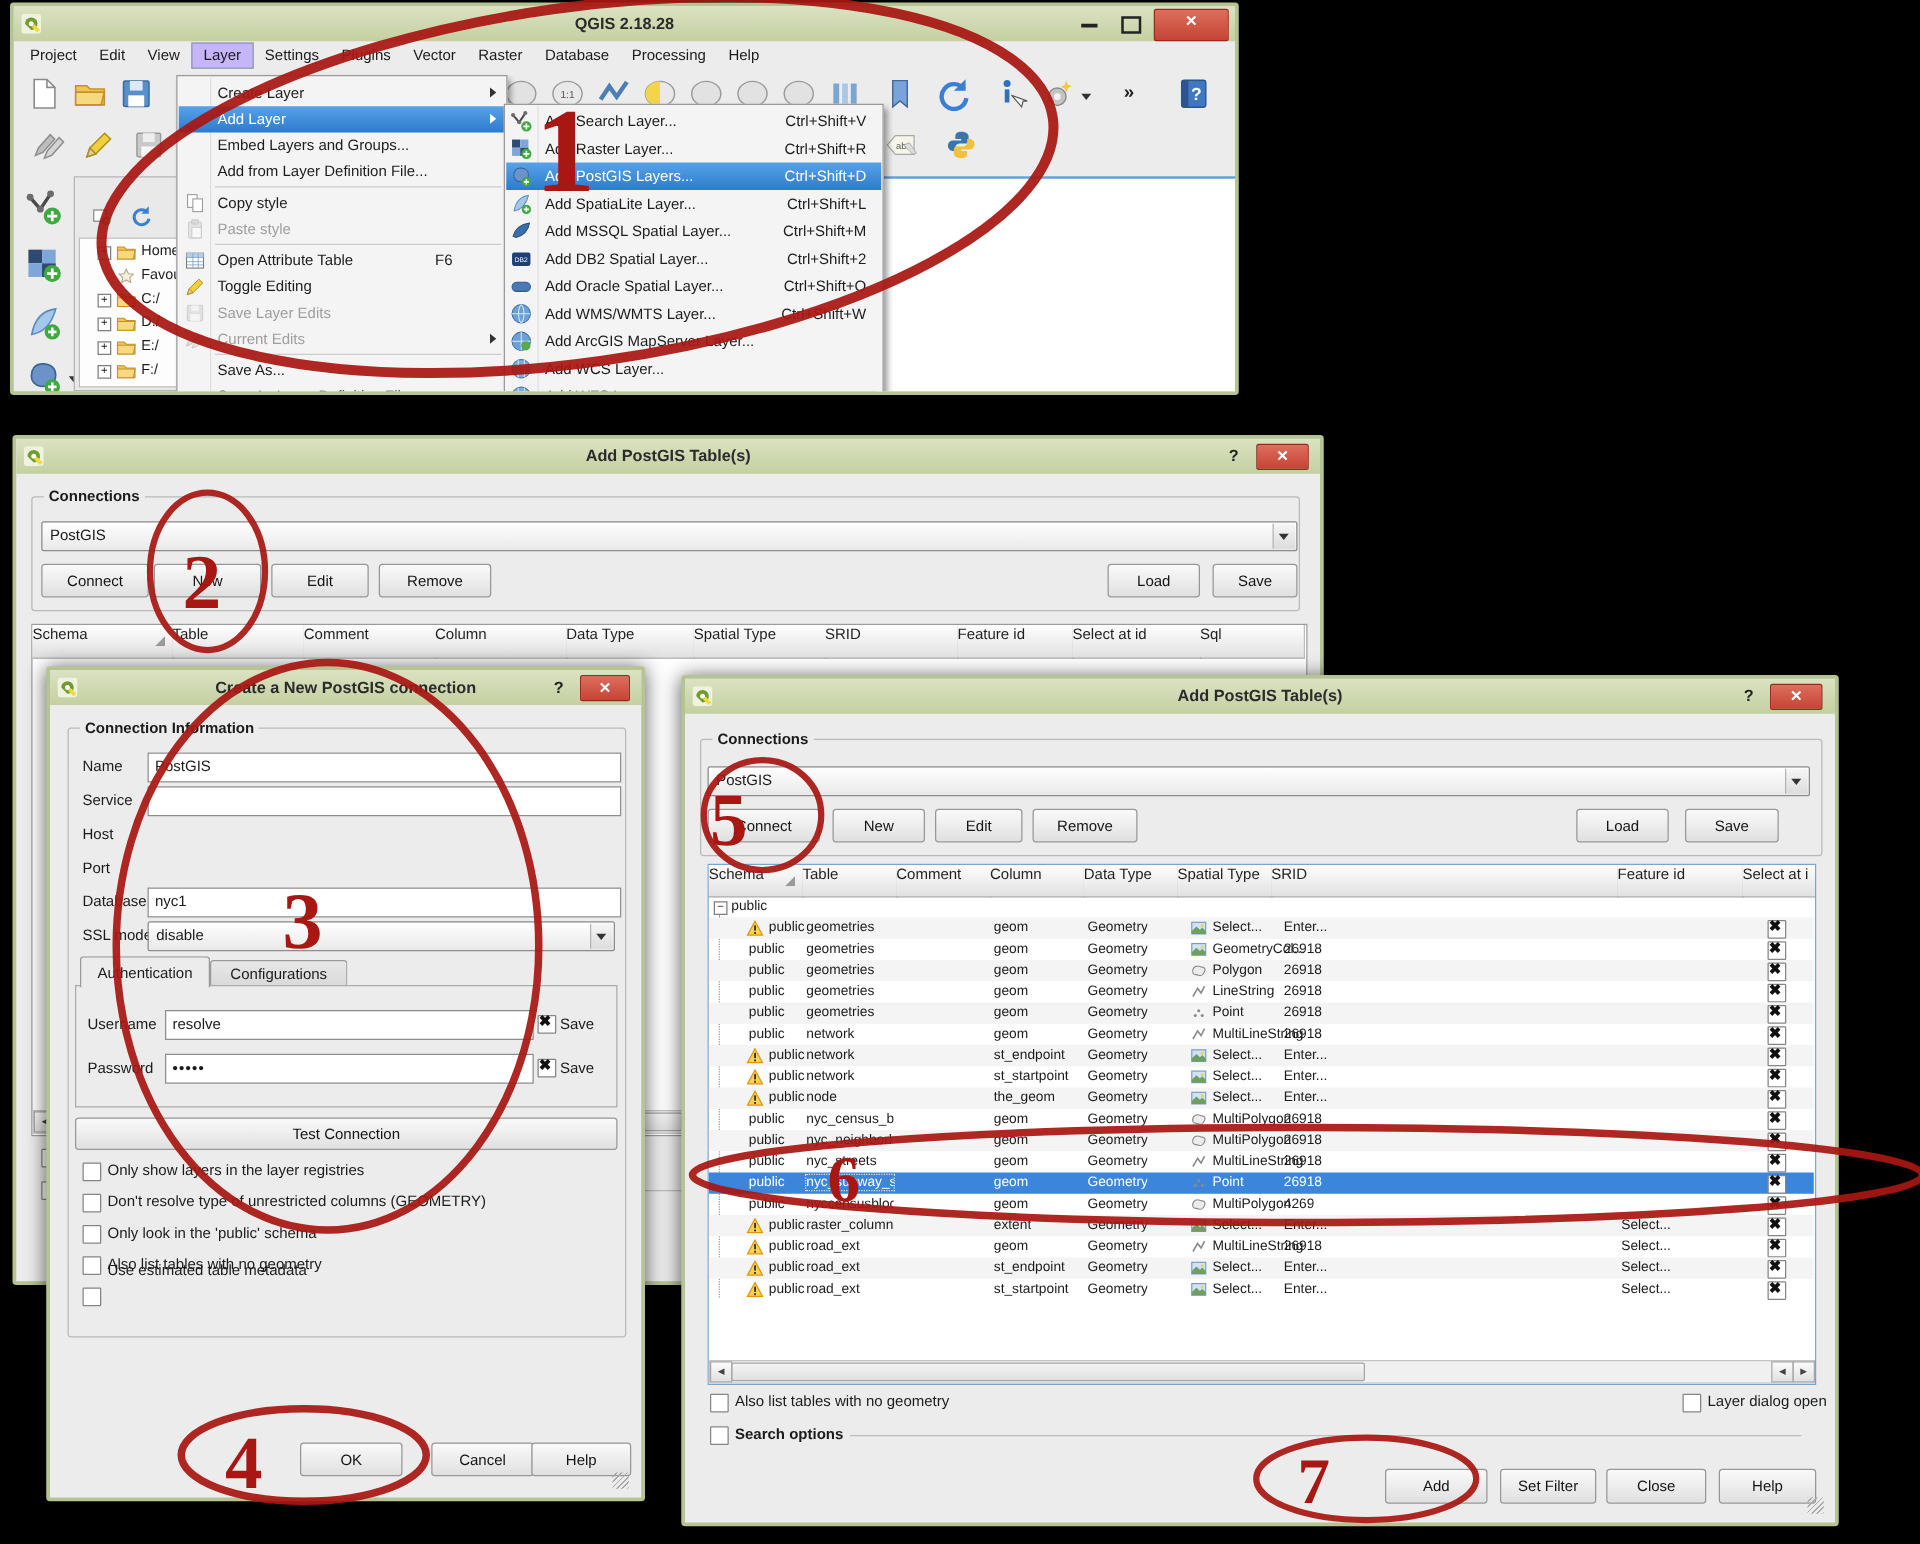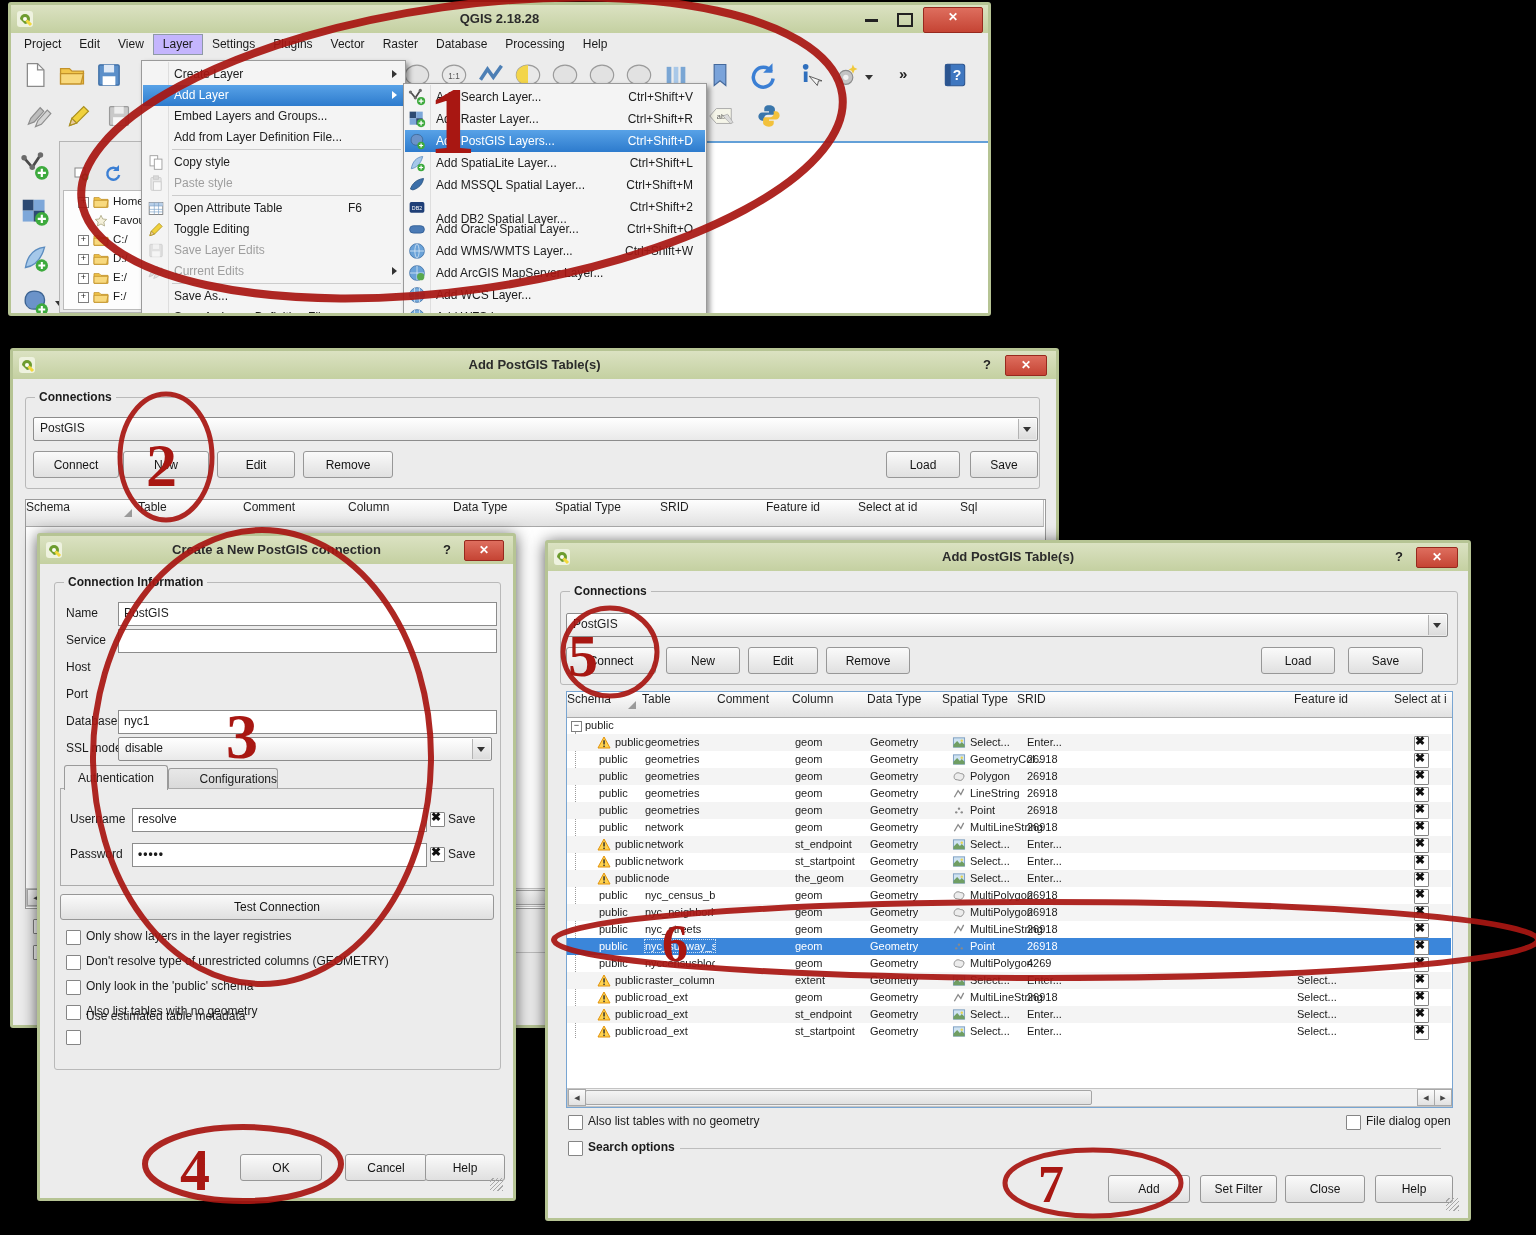--- a/index.html
+++ b/index.html
@@ -458,21 +458,21 @@
           <div class="mlabel" style="top: 4px; text-align: right;">Add MSSQL Spatial Layer...</div>
           <div class="msc" style="right: 12px; top: 4px;">Ctrl+Shift+M</div>
         </div>
         <div class="mitem a" style="top: 112px; height: 22px;">
           <div class="ic a" style="left: 3px; top: 2px; width: 18px; height: 18px;">
             <svg viewBox="0 0 22 22">
               <rect x="2" y="5" width="18" height="13" rx="2" fill="#1f3f77"></rect>
               <text x="11" y="14.5" font-size="6.5" fill="#fff" text-anchor="middle" font-family="sans-serif">DB2</text>
             </svg>
           </div>
-          <div class="mlabel" style="top: 16px; text-align: right;">Add DB2 Spatial Layer...</div>
+          <div class="mlabel" style="top: 4px; text-align: right;">Add DB2 Spatial Layer...</div>
           <div class="msc" style="right: 12px; top: 4px;">Ctrl+Shift+2</div>
         </div>
         <div class="mitem a" style="top: 134px; height: 22px;">
           <div class="ic a" style="left: 3px; top: 2px; width: 18px; height: 18px;">
             <svg viewBox="0 0 22 22">
               <rect x="2" y="7" width="18" height="9" rx="4.5" fill="#4a7ab5" stroke="#2d5a92"></rect>
             </svg>
           </div>
           <div class="mlabel" style="top: 4px;">Add Oracle Spatial Layer...</div>
           <div class="msc" style="right: 12px; top: 4px;">Ctrl+Shift+O</div>
@@ -624,21 +624,21 @@
       <div class="cl a" style="left: 26px; top: 178px;">Database</div>
       <div class="inp a" style="left: 78px; top: 174px; width: 372px; height: 22px;">nyc1</div>
       <div class="cl a" style="left: 26px; top: 205px;">SSL mode</div>
       <div class="combo a" style="left: 78px; top: 201px; width: 372px; height: 22px;">
         <div class="cval">disable</div>
         <div class="carr">
           <div class="tri" style="left: 4px; top: 8px;"></div>
         </div>
       </div>
       <div class="tab a" style="left: 24px; top: 229px; width: 102px; height: 24px; background: rgb(236, 236, 236); z-index: 2; line-height: 24px;">Authentication</div>
-      <div class="tab a" style="left: 128px; top: 232px; width: 108px; height: 21px; background: linear-gradient(rgb(232, 232, 232), rgb(216, 216, 216)); line-height: 21px; text-align: right;">Configurations</div>
+      <div class="tab a" style="left: 128px; top: 232px; width: 108px; height: 21px; background: linear-gradient(rgb(232, 232, 232), rgb(216, 216, 216)); line-height: 21px;">Configurations</div>
       <div class="a" style="left: 20px; top: 252px; width: 432px; height: 96px; border: 1px solid rgb(171, 171, 171); background: rgb(236, 236, 236);"></div>
       <div class="cl a" style="left: 30px; top: 276px;">Username</div>
       <div class="inp a" style="left: 92px; top: 272px; width: 288px; height: 22px;">resolve</div>
       <div class="chk a on" style="left: 390px; top: 276px;"></div>
       <div class="cl a" style="left: 408px; top: 276px;">Save</div>
       <div class="cl a" style="left: 30px; top: 311px;">Password</div>
       <div class="inp a" style="left: 92px; top: 307px; width: 288px; height: 22px; font-weight: bold; letter-spacing: 1px;">•••••</div>
       <div class="chk a on" style="left: 390px; top: 311px;"></div>
       <div class="cl a" style="left: 408px; top: 311px;">Save</div>
       <div class="btn a" style="left: 20px; top: 358px; width: 432px; height: 24px;">Test Connection</div>
@@ -1072,21 +1072,21 @@
         <div class="scrollt a" style="left: 0px; top: 396px; width: 883px; height: 17px;">
           <div class="sbtn a" style="left: 0px; top: 0px; width: 16px; height: 15px;">◀</div>
           <div class="sthumb a" style="left: 17px; top: 1px; width: 505px; height: 13px;"></div>
           <div class="sbtn a" style="left: 849px; top: 0px; width: 16px; height: 15px;">◀</div>
           <div class="sbtn a" style="left: 866px; top: 0px; width: 16px; height: 15px;">▶</div>
         </div>
       </div>
       <div class="chk a" style="left: 20px; top: 572px;"></div>
       <div class="cl a" style="left: 40px; top: 571px;">Also list tables with no geometry</div>
       <div class="chk a" style="left: 798px; top: 572px;"></div>
-      <div class="cl a" style="left: 818px; top: 571px;">File dialog open</div>
+      <div class="cl a" style="left: 818px; top: 571px;">Layer dialog open</div>
       <div class="chk a" style="left: 20px; top: 598px;"></div>
       <div class="cl a" style="left: 40px; top: 597px; font-weight: bold;">Search options</div>
       <div class="a" style="left: 132px; top: 605px; width: 761px; height: 1px; background: rgb(189, 189, 189);"></div>
       <div class="btn a" style="left: 560px; top: 632px; width: 80px; height: 26px;">Add</div>
       <div class="btn a" style="left: 652px; top: 632px; width: 75px; height: 26px;">Set Filter</div>
       <div class="btn a" style="left: 737px; top: 632px; width: 78px; height: 26px;">Close</div>
       <div class="btn a" style="left: 827px; top: 632px; width: 76px; height: 26px;">Help</div>
       <div class="grip a" style="left: 898px; top: 655px;"></div>
     </div>
   </div>

